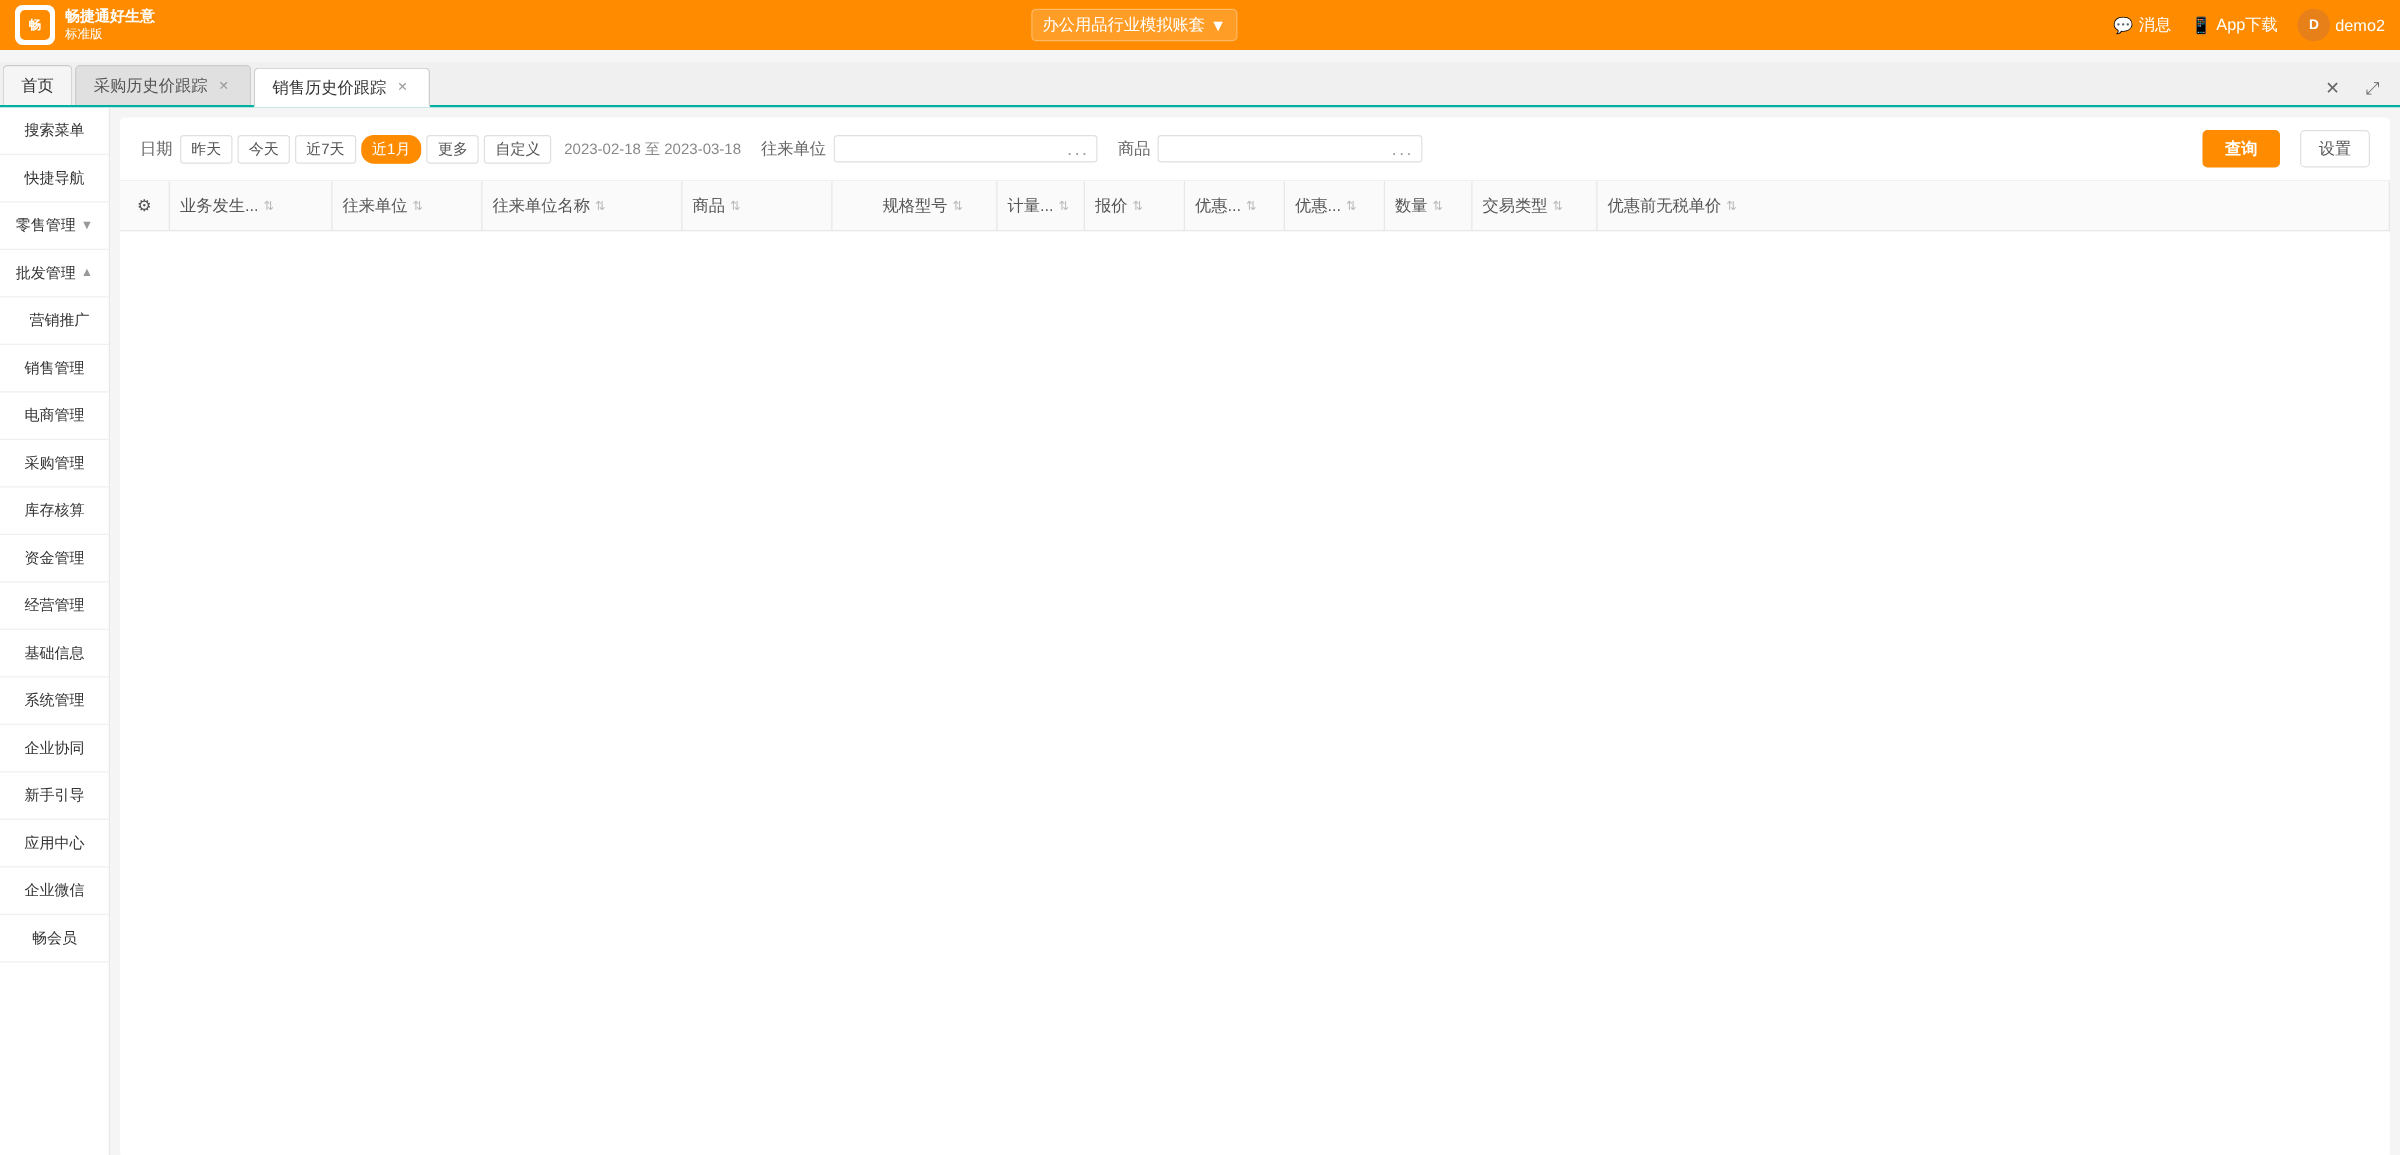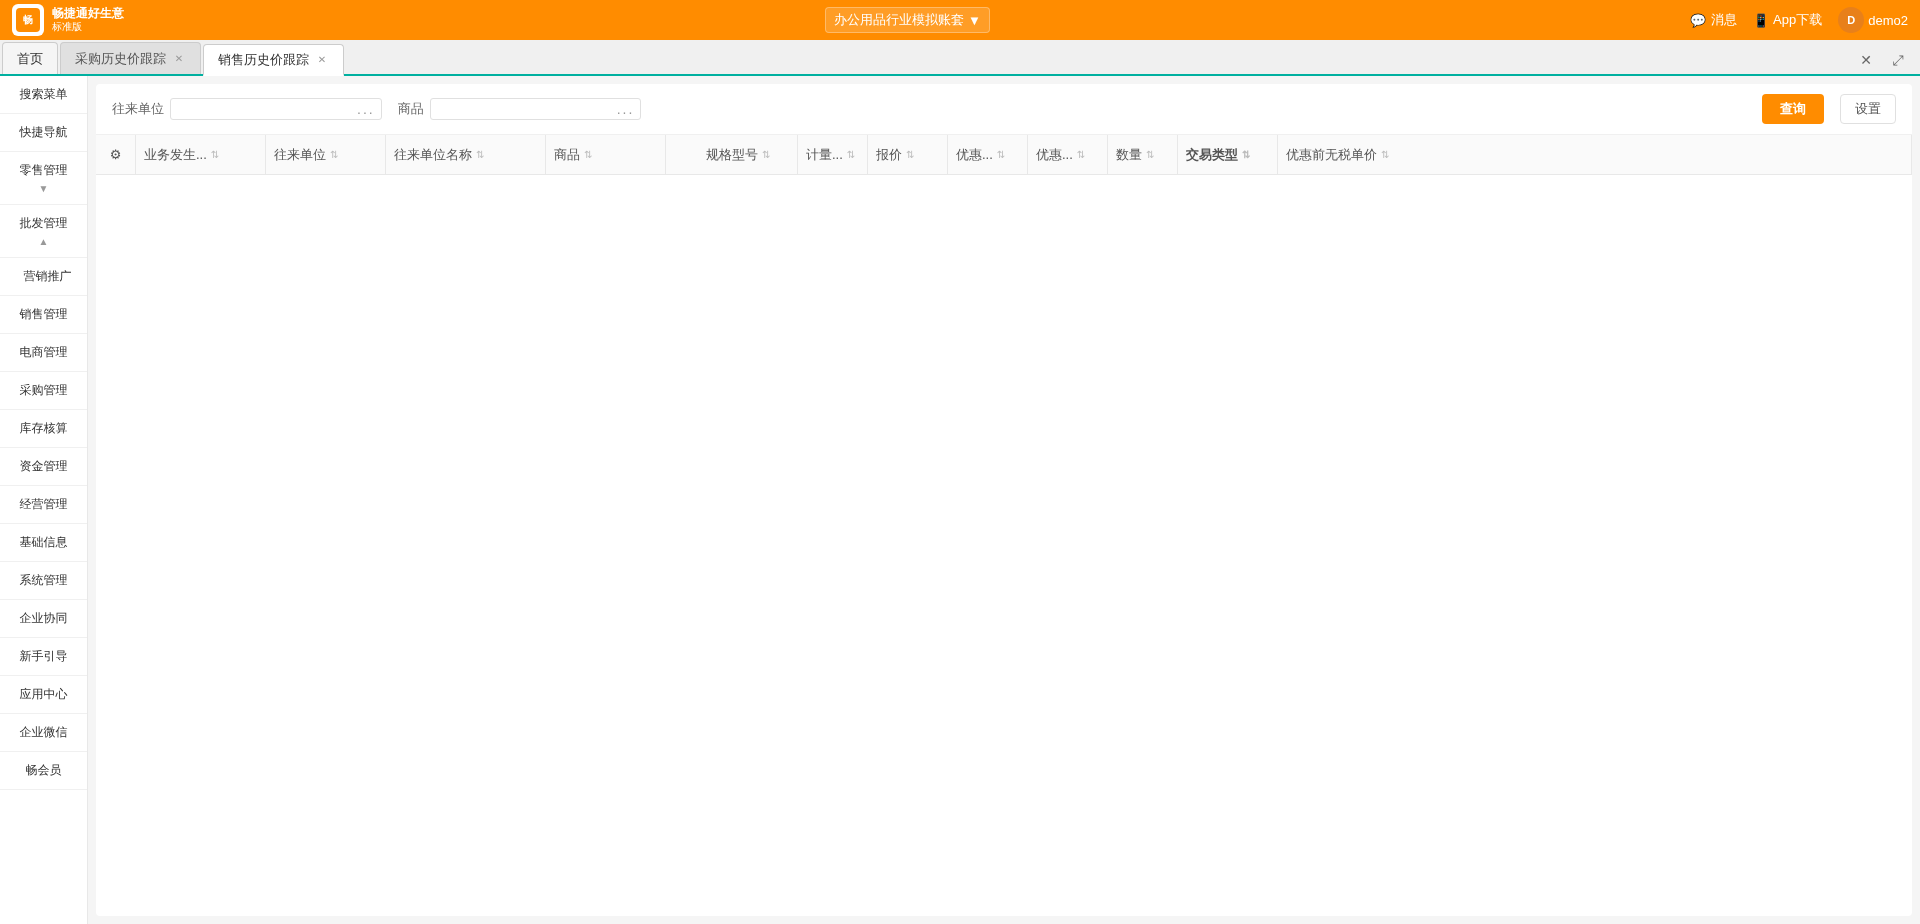--- a/index.html
+++ b/index.html
@@ -36,20 +36,21 @@
     .topbar-right-item { display: flex; align-items: center; gap: 4px; cursor: pointer; }
 
     
     .tabbar {
       height: 36px;
       background: #f0f0f0;
       display: flex;
       align-items: flex-end;
       padding: 0 0 0 0;
       border-bottom: 2px solid #00b0a0;
+      margin-top: 10px;
     }
     .tab {
       height: 32px;
       padding: 0 14px;
       display: flex;
       align-items: center;
       gap: 6px;
       font-size: 13px;
       cursor: pointer;
       border-radius: 4px 4px 0 0;
@@ -111,21 +112,21 @@
       cursor: pointer;
       font-size: 12px;
       color: #333;
       border-bottom: 1px solid #f0f0f0;
       display: flex;
       align-items: center;
       justify-content: center;
       gap: 4px;
       min-height: 38px;
     }
-    .sidebar-item.has-arrow { justify-content: center; flex-direction: column; }
+    .sidebar-item.has-arrow { justify-content: center; }
     .sidebar-arrow { font-size: 10px; color: #999; }
 
     
     .content {
       flex: 1;
       overflow: auto;
       padding: 0;
       background: #f5f5f5;
     }
     .page {
@@ -282,21 +283,21 @@
     .col-biz { width: 130px; }
     .col-code { width: 120px; }
     .col-name { width: 160px; }
     .col-goods { width: 120px; }
     .col-spec { width: 100px; margin-left: 32px; }
     .col-unit { width: 70px; }
     .col-price { width: 80px; }
     .col-disc1 { width: 80px; }
     .col-disc2 { width: 80px; }
     .col-qty { width: 70px; }
-    .col-type { width: 100px; font-weight: bold; }
+    .col-type { width: 100px; }
     .col-taxfree { flex: 1; min-width: 120px; }
   </style>
 </head>
 <body>
 
 <div class="topbar">
   <div class="topbar-left">
     <div class="topbar-logo">
       <div class="topbar-logo-inner">
         <span>畅</span>
@@ -406,20 +407,32 @@
     <div class="sidebar-item">
       <span>畅会员</span>
     </div>
   </div>
 
   <div class="content">
     <div class="page">
 
 
       <div class="filter-area">
+        <div class="filter-group">
+          <span class="filter-label">日期</span>
+          <div class="date-btns">
+            <button class="date-btn">昨天</button>
+            <button class="date-btn">今天</button>
+            <button class="date-btn">近7天</button>
+            <button class="date-btn active">近1月</button>
+            <button class="date-btn">更多</button>
+            <button class="date-btn">自定义</button>
+          </div>
+          <span class="date-range">2023-02-18 至 2023-03-18</span>
+        </div>
 
         <div class="filter-group">
           <span class="filter-label">往来单位</span>
           <div class="filter-input-wrap">
             <input type="text" placeholder="" style="">
             <span class="filter-input-dots">...</span>
           </div>
         </div>
 
         <div class="filter-group">

